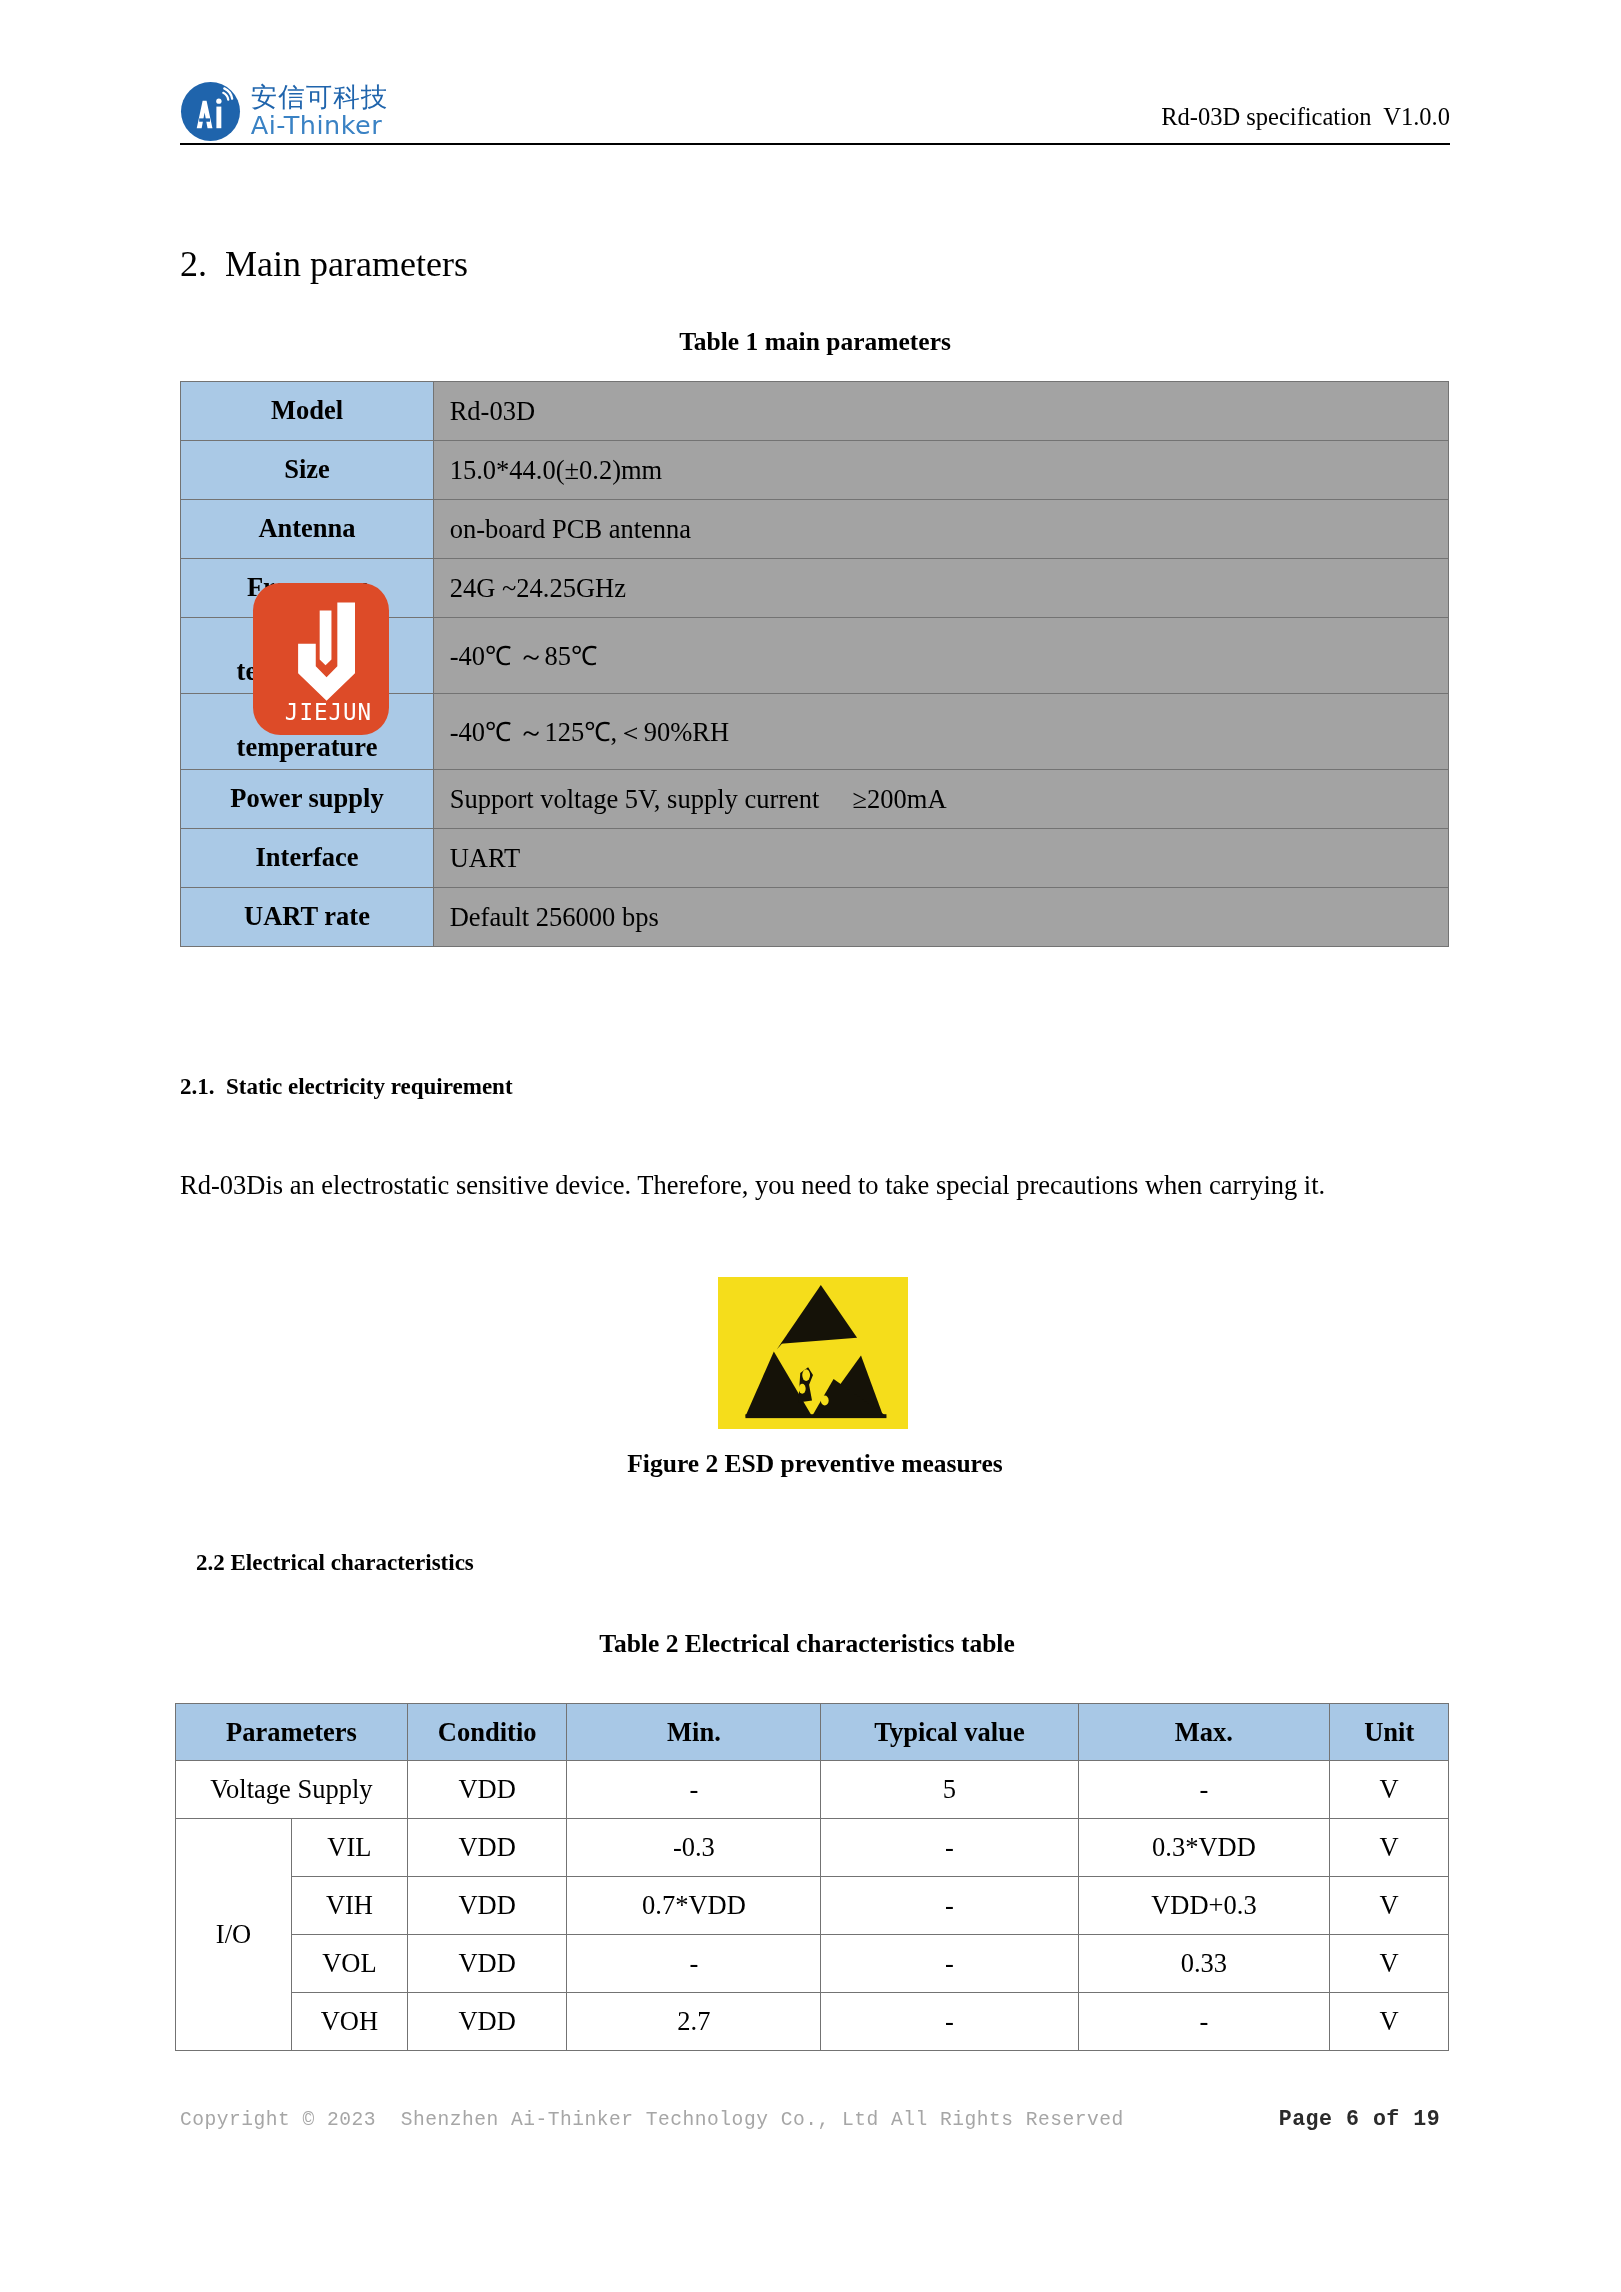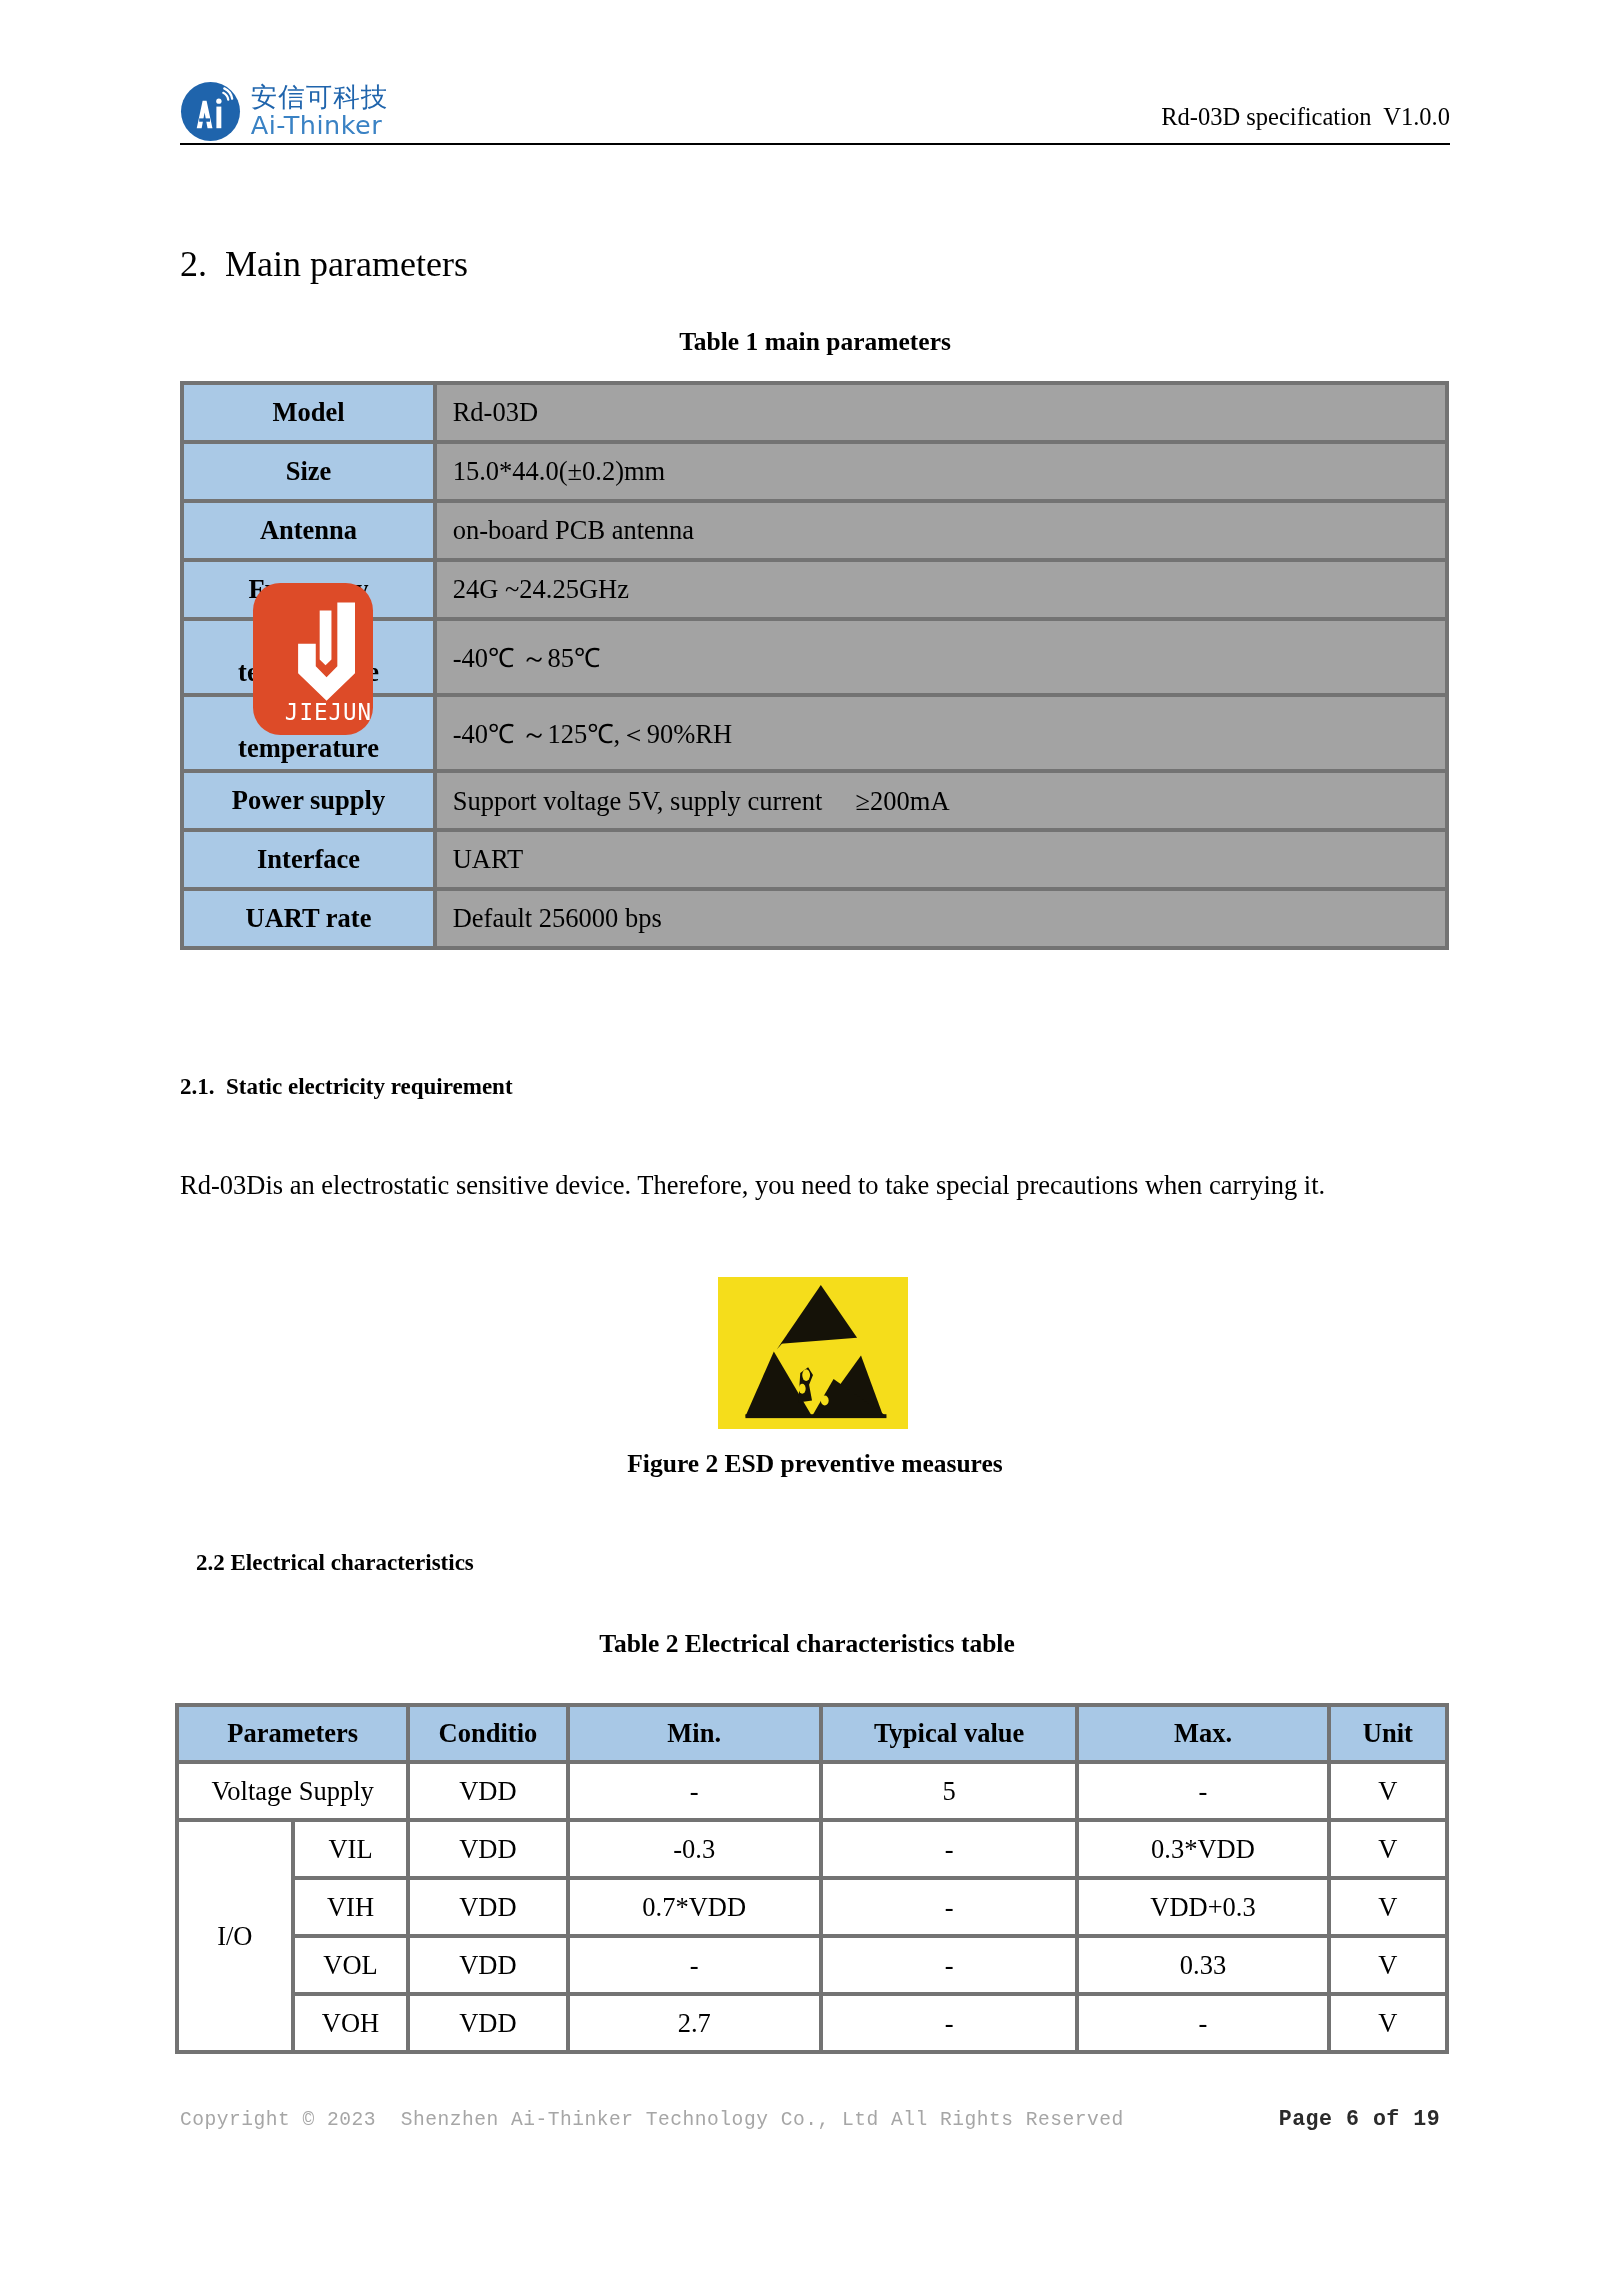--- a/index.html
+++ b/index.html
@@ -106,21 +106,21 @@
     color: #000000;
   }
 
   
   table {
     border-collapse: collapse;
     position: absolute;
     table-layout: fixed;
   }
   table td, table th {
-    border: 4px solid #737373;
+    border: 1px solid #737373;
     font-family: "Liberation Serif", serif;
     font-size: 26.5px;
     color: #000000;
     padding: 0 14px;
   }
   
   #table-main-parameters {
     left: 180px;
     top: 381px;
     width: 1269px;
@@ -179,21 +179,21 @@
     height: 152px;
     background: #f5dd1b;
   }
   .esd-figure svg { display: block; }
 
   
   .watermark {
     position: absolute;
     left: 253px;
     top: 583px;
-    width: 120px;
+    width: 136px;
     height: 152px;
     background: #dd4b28;
     border-radius: 27.4px;
     z-index: 50;
     overflow: hidden;
   }
   .watermark svg { display: block; }
 
   
   .footer {

